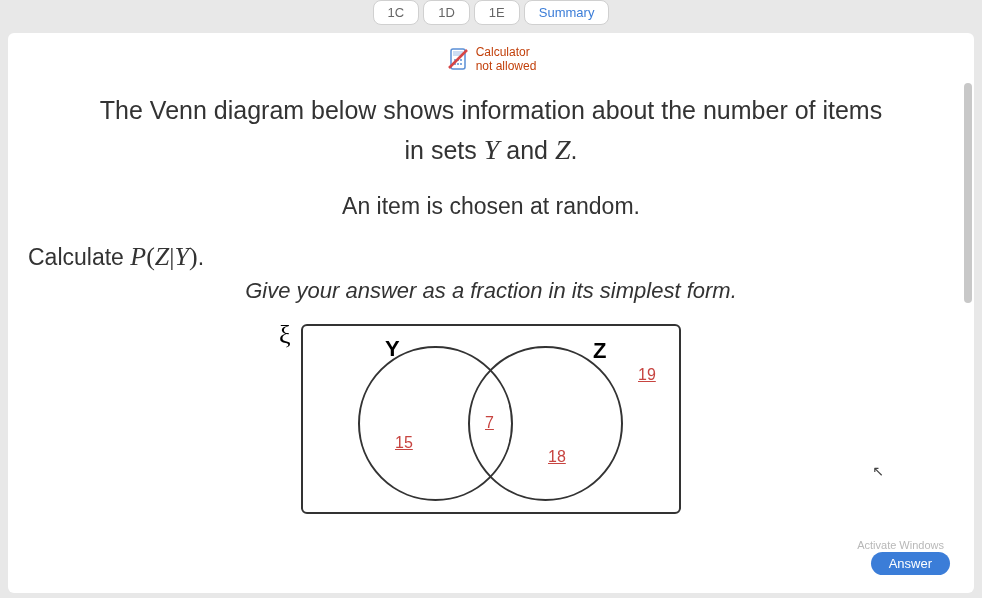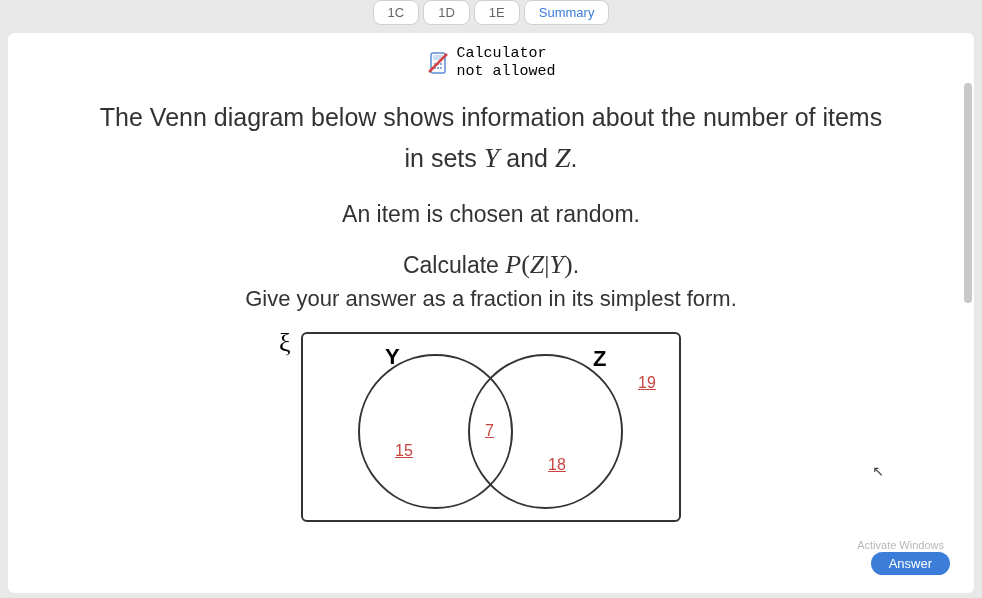--- a/index.html
+++ b/index.html
@@ -60,24 +60,23 @@
       display: flex;
       align-items: center;
       gap: 6px;
     }
     .calc-icon {
       width: 24px;
       height: 24px;
       position: relative;
     }
     .calc-text {
-      font-size: 15px;
-      color: #000000;
+      font-size: 12px;
+      color: #c2410c;
       line-height: 1.2;
-      font-family: Liberation Mono, monospace;
     }
     .question-text {
       text-align: center;
       font-size: 25px;
       color: #333;
       line-height: 1.5;
       margin-bottom: 22px;
       font-weight: 400;
     }
     .math-var {
@@ -85,30 +84,31 @@
       font-style: italic;
       font-size: 28px;
     }
     .sub-text {
       text-align: center;
       font-size: 23px;
       color: #333;
       margin-bottom: 22px;
     }
     .calc-line {
-      text-align: center;
+      text-align: left;
       font-size: 23px;
       color: #333;
       margin-bottom: 6px;
     }
     .frac-line {
       text-align: center;
       font-size: 22px;
       color: #333;
       margin-bottom: 20px;
+      font-style: italic;
     }
     .math-expr {
       font-family: 'Times New Roman', serif;
       font-style: italic;
       font-size: 26px;
     }
     .venn-container {
       width: 380px;
       height: 190px;
       margin: 0 auto;

